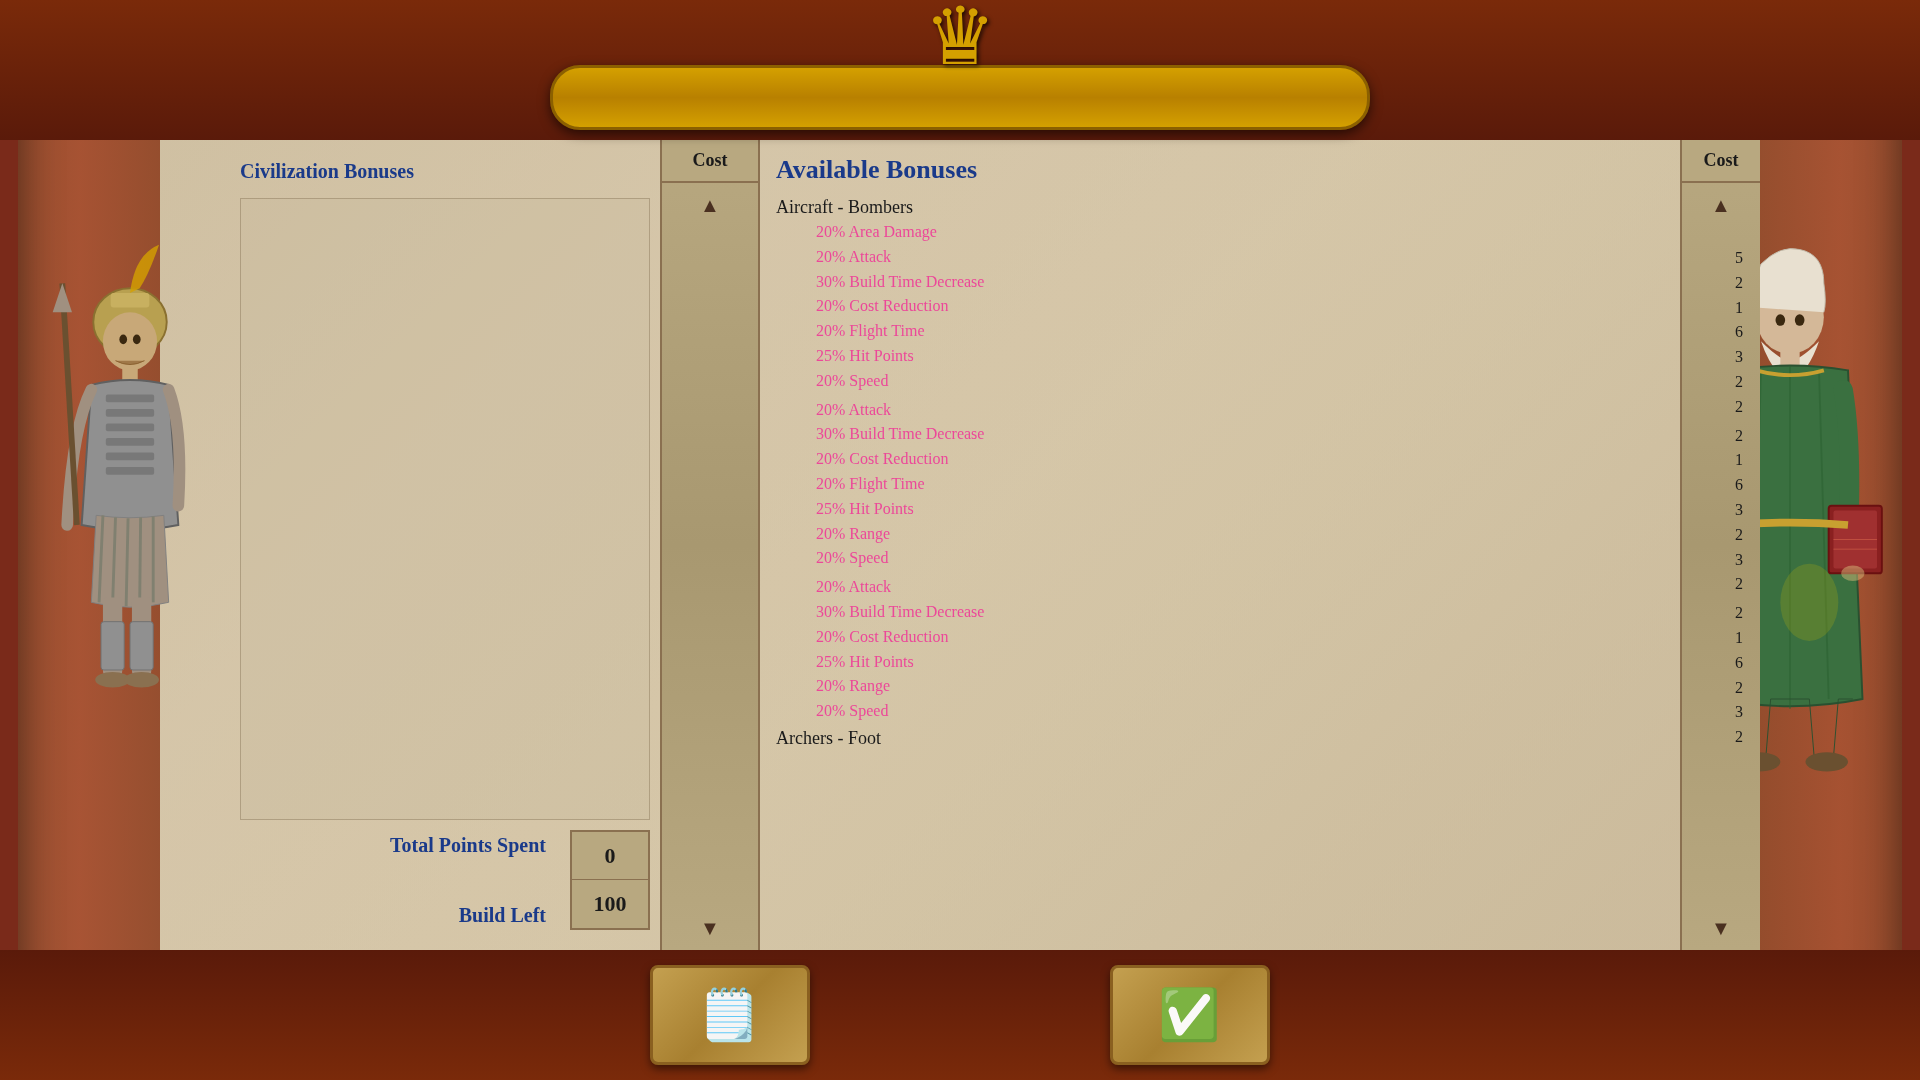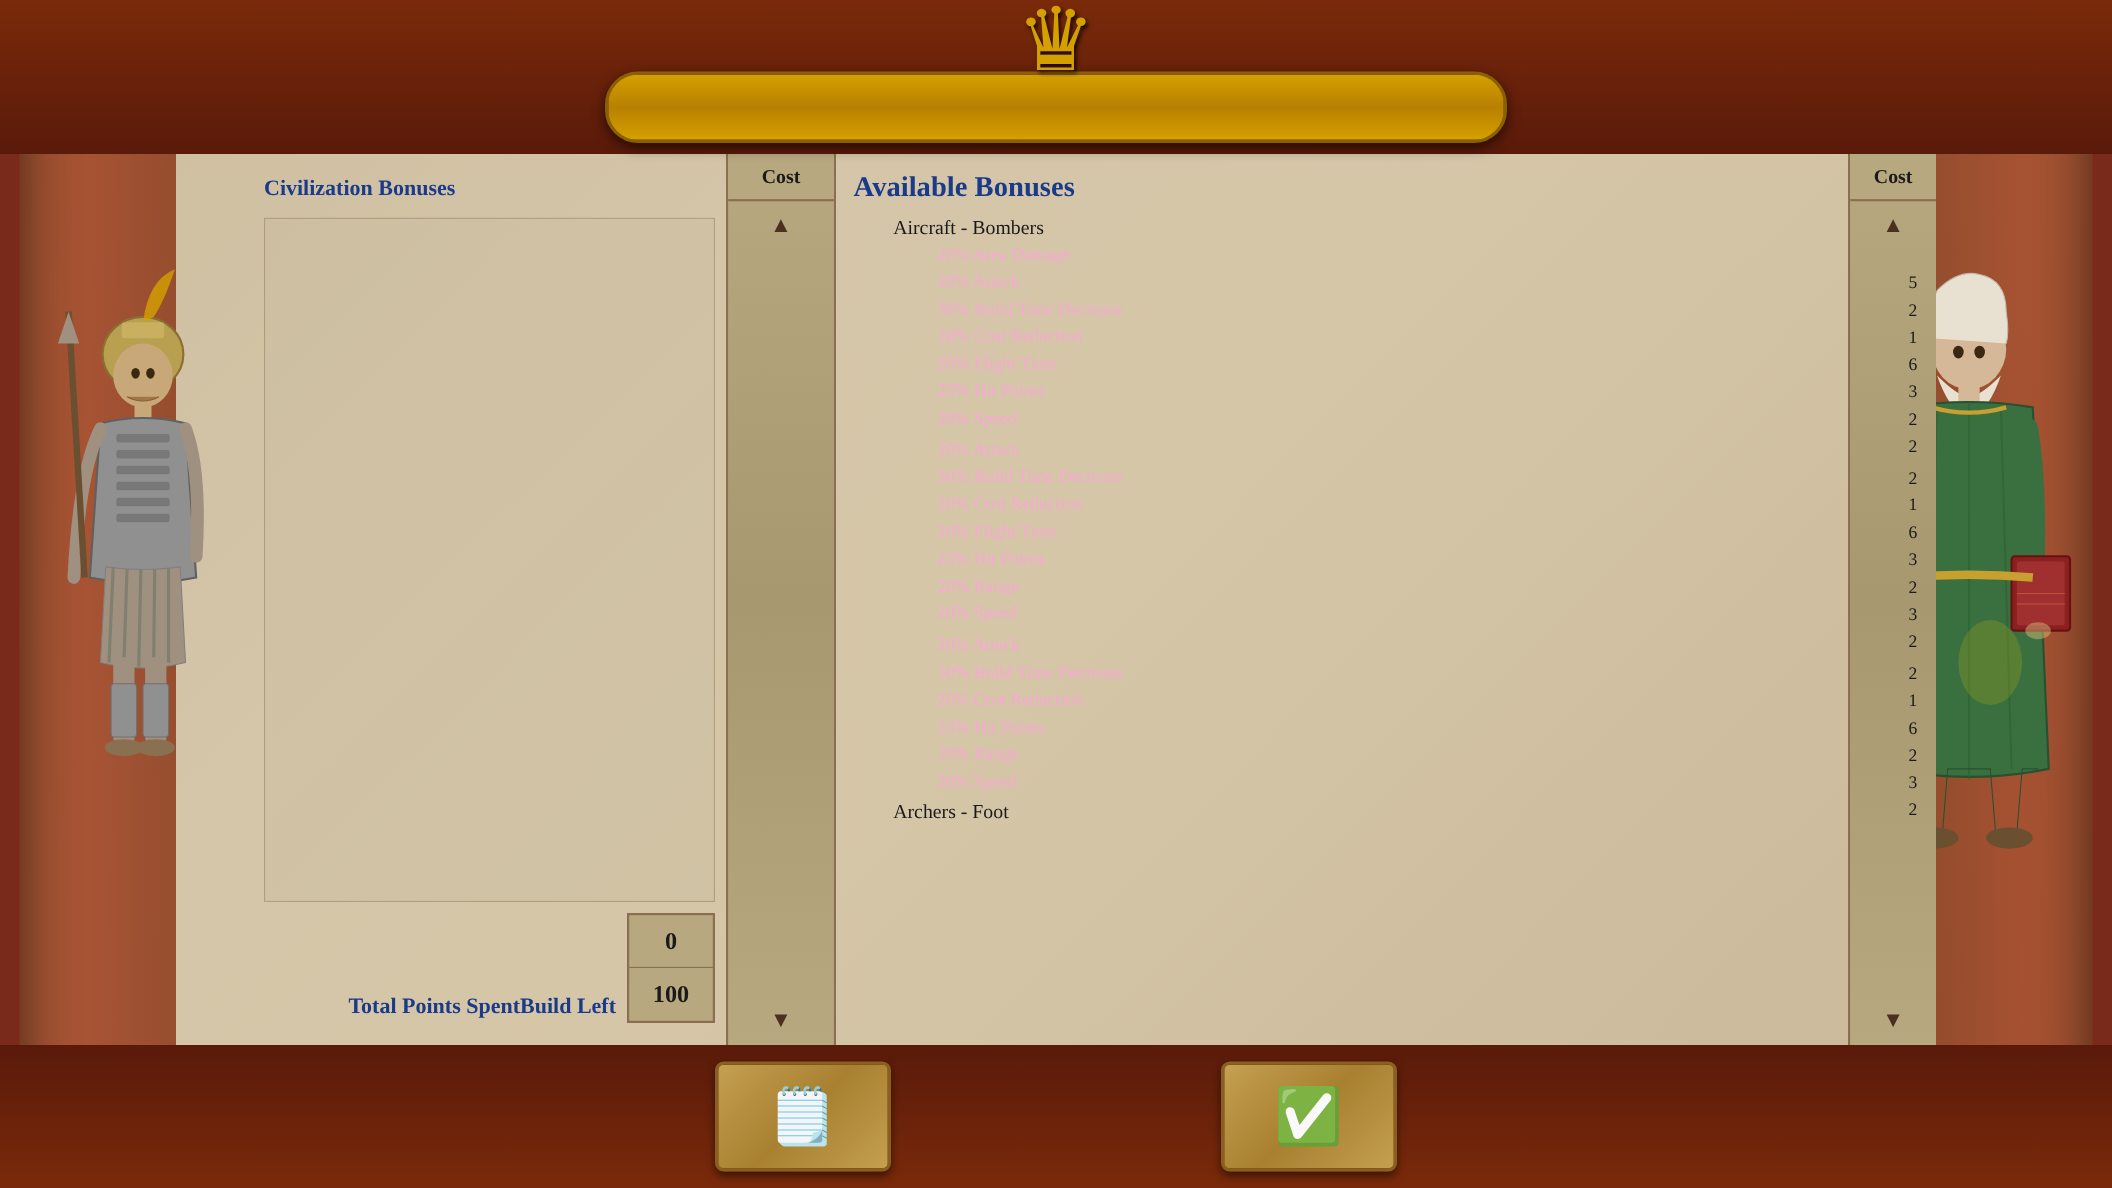--- a/index.html
+++ b/index.html
@@ -142,24 +142,25 @@
     .points-section {
       display: flex;
       flex-direction: row;
       align-items: stretch;
       margin-top: 10px;
       gap: 0;
     }
 
     .points-labels {
       display: flex;
+      flex-direction: column;
       align-items: flex-end;
-      justify-content: flex-end;
+      justify-content: space-between;
       flex: 1;
-      padding-right: 10px;
+      padding-right: 24px;
     }
 
     .points-label {
       font-size: 20px;
       color: #1a3a8a;
       font-weight: bold;
       line-height: 1.5;
     }
 
     .points-values {
@@ -213,33 +214,32 @@
 
     .bonuses-title {
       font-size: 26px;
       color: #1a3a8a;
       font-weight: bold;
       margin-bottom: 12px;
     }
 
     .bonus-category {
       margin-bottom: 4px;
-      margin-left: 36px;
     }
 
     .bonus-category-name {
       font-size: 18px;
       color: #1a1a1a;
       font-weight: normal;
       margin-bottom: 2px;
     }
 
     .bonus-item {
       font-size: 16px;
-      color: #f9a8d4;
+      color: #ec4899;
       padding-left: 40px;
       line-height: 1.55;
     }
 
     
     .cost-column {
       flex: 0 0 80px;
       background: linear-gradient(to bottom, #b8a880, #a89870, #b8a880);
       border-left: 2px solid #8a7050;
       display: flex;

